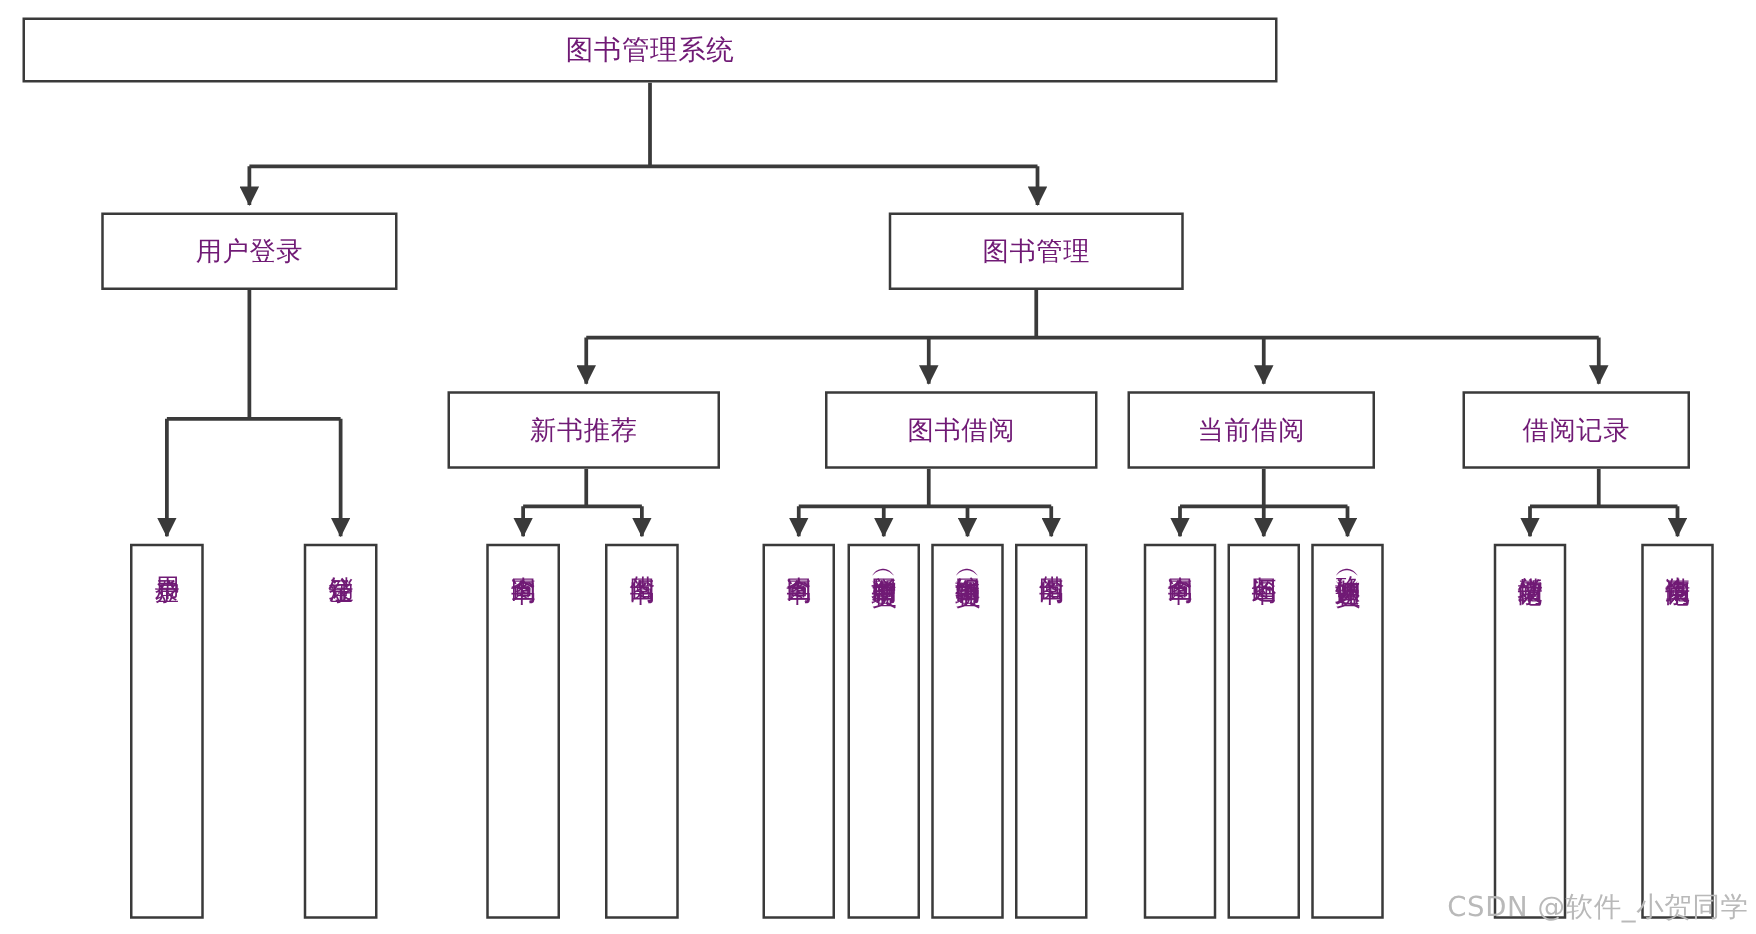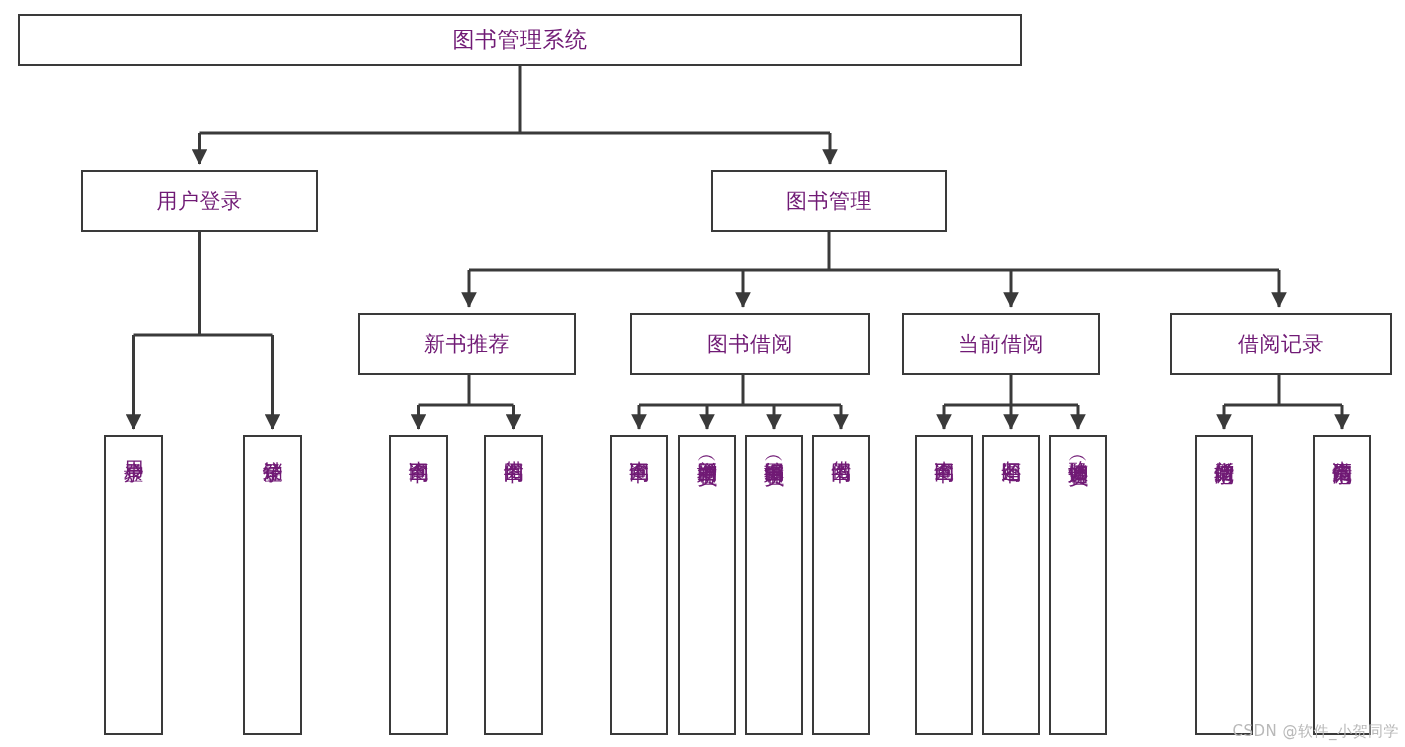--- a/index.html
+++ b/index.html
@@ -51,21 +51,21 @@
     padding-top: 8px;
     overflow: hidden;
   }
   .root {
     font-size: 22px;
   }
   #watermark {
     position: absolute;
     right: 6px;
     bottom: 6px;
-    font-size: 15px;
+    font-size: 22px;
     color: #b9b9b9;
     white-space: nowrap;
     letter-spacing: 0.5px;
   }
 </style>
 </head>
 <body>
 
 <div id="canvas">
 
@@ -119,23 +119,23 @@
       <path d="M 1342 405 L 1342 429" marker-end="url(#arrow)"></path>
     </g>
   </svg>
 
   <div class="node node-h root" style="left: 18px; top: 14px; width: 1004px; height: 52px;">图书管理系统</div>
 
   <div class="node node-h" style="left: 81px; top: 170px; width: 237px; height: 62px;">用户登录</div>
   <div class="node node-h" style="left: 711px; top: 170px; width: 236px; height: 62px;">图书管理</div>
 
   <div class="node node-h" style="left: 358px; top: 313px; width: 218px; height: 62px;">新书推荐</div>
-  <div class="node node-h" style="left: 630px; top: 313px; width: 240px; height: 62px;">图书借阅</div>
+  <div class="node node-h" style="left: 660px; top: 313px; width: 218px; height: 62px;">图书借阅</div>
   <div class="node node-h" style="left: 902px; top: 313px; width: 198px; height: 62px;">当前借阅</div>
-  <div class="node node-h" style="left: 1170px; top: 313px; width: 222px; height: 62px;">借阅记录</div>
+  <div class="node node-h" style="left: 1170px; top: 313px; width: 182px; height: 62px;">借阅记录</div>
 
   <div class="node node-v" style="left: 104px; top: 435px; width: 59px; height: 300px;">用户登录</div>
   <div class="node node-v" style="left: 243px; top: 435px; width: 59px; height: 300px;">注销登录</div>
   <div class="node node-v" style="left: 389px; top: 435px; width: 59px; height: 300px;">查询图书</div>
   <div class="node node-v" style="left: 484px; top: 435px; width: 59px; height: 300px;">借阅图书</div>
   <div class="node node-v" style="left: 610px; top: 435px; width: 58px; height: 300px;">查询图书</div>
   <div class="node node-v" style="left: 678px; top: 435px; width: 58px; height: 300px;">新增图书（管理员）</div>
   <div class="node node-v" style="left: 745px; top: 435px; width: 58px; height: 300px;">编辑图书（管理员）</div>
   <div class="node node-v" style="left: 812px; top: 435px; width: 58px; height: 300px;">借阅图书</div>
   <div class="node node-v" style="left: 915px; top: 435px; width: 58px; height: 300px;">查询图书</div>

